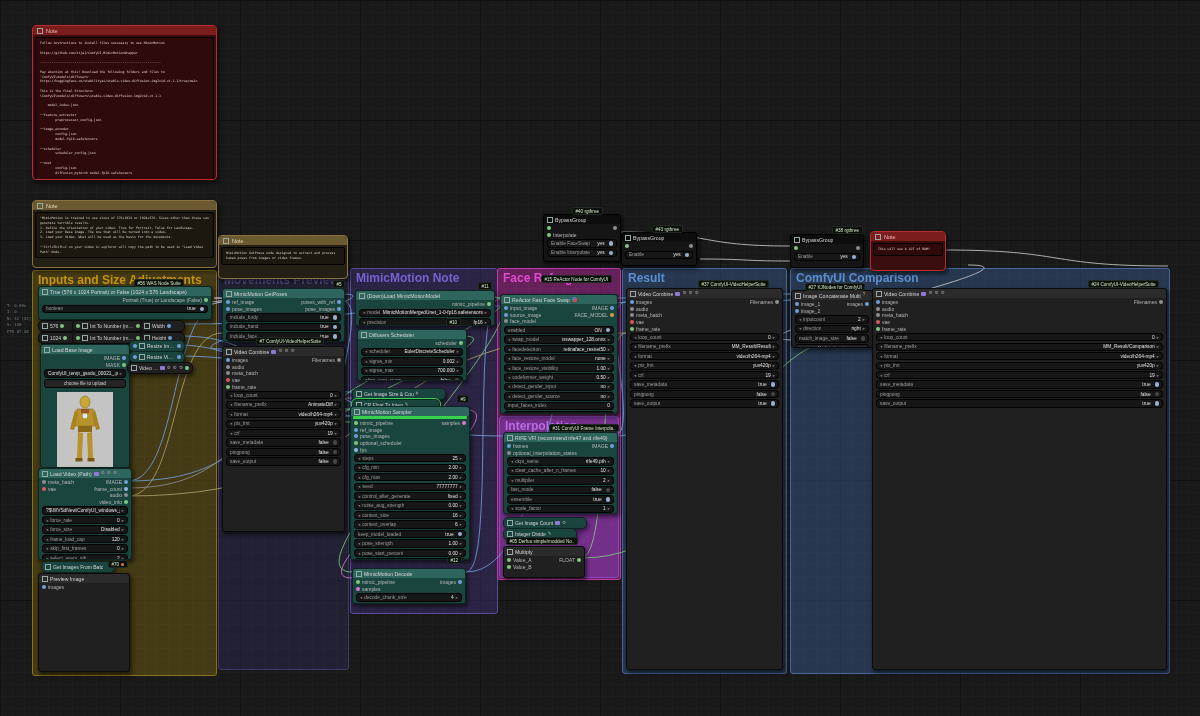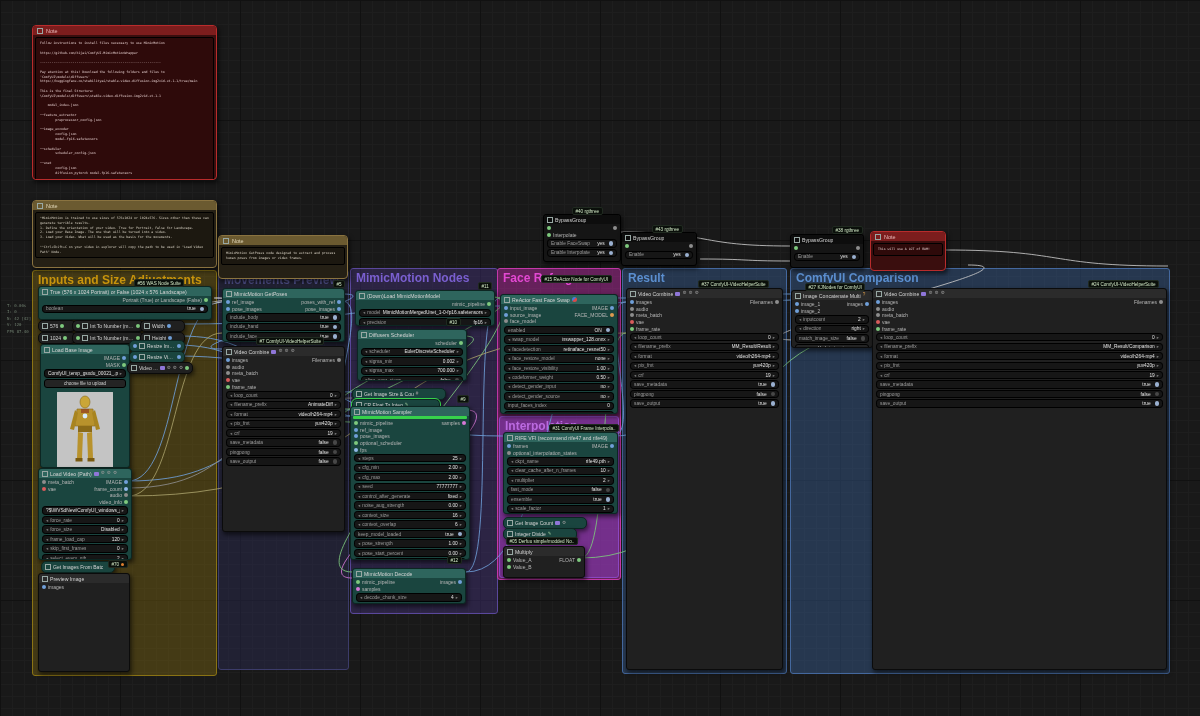--- a/index.html
+++ b/index.html
@@ -95,21 +95,21 @@
       <path d="M 128 488 C 251.20000000000002 488, 228.79999999999998 398, 352 398" fill="none" stroke="#8d8d8d" stroke-width="1" opacity="0.85"></path>
     </svg>
   <div id="groups-layer">
       <div class="group" style="left: 32px; top: 270px; width: 183px; height: 404px; background: rgba(112, 92, 18, 0.5); border: 1px solid rgb(138, 115, 20);">
         <div class="gtitle" style="color: rgb(200, 148, 12);">Inputs and Size Adjustments</div>
       </div>
       <div class="group" style="left: 218px; top: 270px; width: 129px; height: 398px; background: rgba(44, 44, 84, 0.45); border: 1px solid rgb(60, 60, 106);">
         <div class="gtitle" style="color: rgb(80, 80, 138);">Movements Preview</div>
       </div>
       <div class="group" style="left: 350px; top: 268px; width: 146px; height: 344px; background: rgba(80, 58, 148, 0.35); border: 1px solid rgb(90, 72, 156);">
-        <div class="gtitle" style="color: rgb(122, 95, 208);">MimicMotion Nodes</div>
+        <div class="gtitle" style="color: rgb(122, 95, 208);">MimicMotion Note</div>
       </div>
       <div class="group" style="left: 497px; top: 268px; width: 122px; height: 310px; background: rgba(198, 44, 172, 0.45); border: 1px solid rgb(196, 56, 170);">
         <div class="gtitle" style="color: rgb(227, 72, 210);">Face Reforge</div>
       </div>
       <div class="group" style="left: 499px; top: 416px; width: 118px; height: 160px; background: rgba(128, 60, 178, 0.55); border: 1px solid rgb(138, 72, 194);">
         <div class="gtitle" style="color: rgb(187, 106, 224);">Interpolation</div>
       </div>
       <div class="group" style="left: 622px; top: 268px; width: 163px; height: 404px; background: rgba(56, 94, 146, 0.45); border: 1px solid rgb(68, 104, 158);">
         <div class="gtitle" style="color: rgb(91, 143, 208);">Result</div>
       </div>

